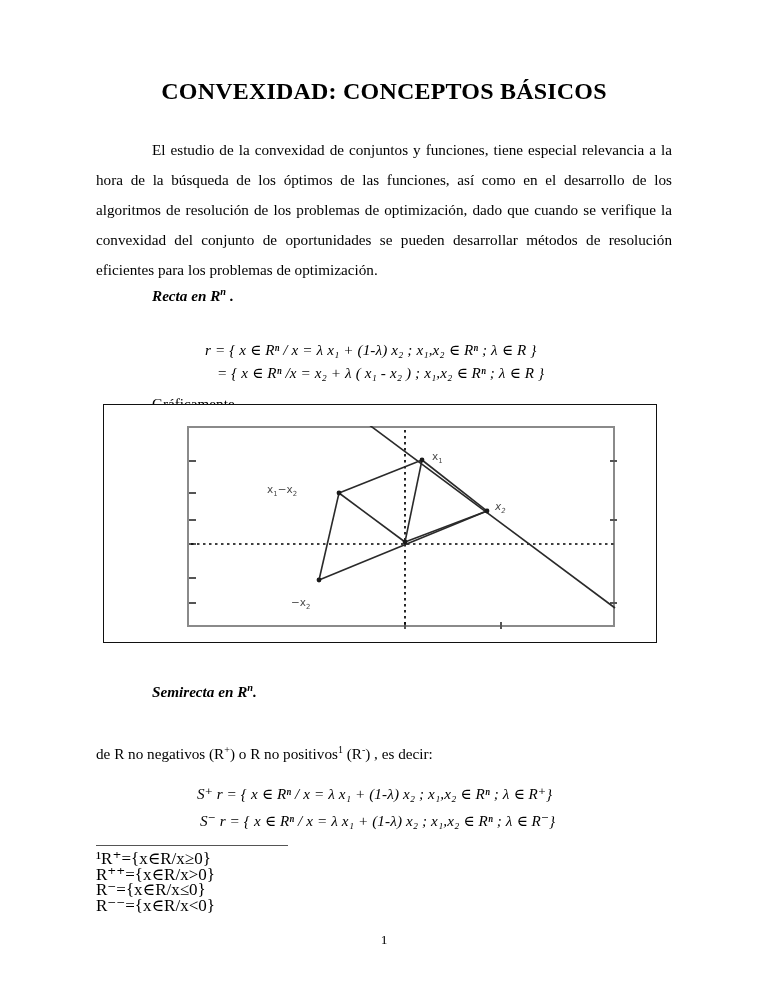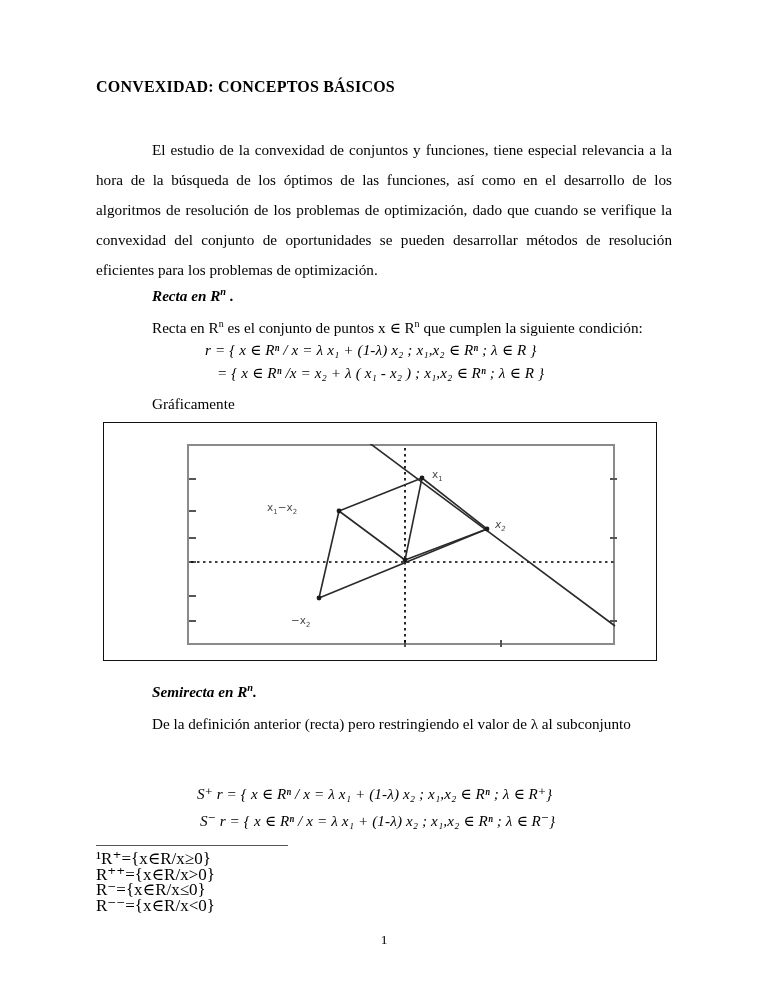--- a/index.html
+++ b/index.html
@@ -21,23 +21,23 @@
     width: 768px;
     height: 994px;
   }
 
   
   .doc-title {
     position: absolute;
     left: 96px;
     top: 78px;
     width: 576px;
-    text-align: left;
+    text-align: center;
     font-weight: bold;
-    font-size: 16px;
+    font-size: 24px;
     letter-spacing: 0.2px;
   }
 
   
   .intro-para {
     position: absolute;
     left: 96px;
     top: 135px;
     width: 576px;
     font-size: 15.2px;
@@ -72,21 +72,21 @@
     font-size: 15.2px;
     white-space: nowrap;
     letter-spacing: 0.1px;
     font-style: italic;
   }
 
   
   .figure-frame {
     position: absolute;
     left: 103px;
-    top: 422px;
+    top: 404px;
     width: 554px;
     height: 239px;
     border: 1.6px solid #111111;
     background: #ffffff;
     box-sizing: border-box;
   }
   .plot-box {
     position: absolute;
     left: 83px;
     top: 21px;
@@ -136,23 +136,20 @@
 <div class="page">
 
   <div class="doc-title">CONVEXIDAD: CONCEPTOS BÁSICOS</div>
 
   <div class="intro-para">El estudio de la convexidad de conjuntos y funciones, tiene especial relevancia a la hora de la búsqueda de los óptimos de las funciones, así como en el desarrollo de los algoritmos de resolución de los problemas de optimización, dado que cuando se verifique la convexidad del conjunto de oportunidades se pueden desarrollar métodos de resolución eficientes para los problemas de optimización.</div>
 
   <div class="section-head" style="left:152px; top:287px;">
     <span>Recta en R</span><sup>n</sup><span> .</span>
   </div>
 
-  <div class="tline" style="left:152px; top:313px;">
-    <span>Recta en R</span><sup>n</sup><span> es el conjunto de puntos x ∈ R</span><sup>n</sup><span> que cumplen la siguiente condición:</span>
-  </div>
 
   <div class="mathline" style="left:205px; top:341px;">r = { x ∈ Rⁿ / x = λ x₁ + (1-λ) x₂ ;  x₁,x₂ ∈ Rⁿ ;  λ ∈ R }</div>
 
   <div class="mathline" style="left:217px; top:364px;">= { x ∈ Rⁿ /x =  x₂ + λ ( x₁ - x₂ ) ;  x₁,x₂ ∈ Rⁿ ;  λ ∈ R }</div>
 
   <div class="tline" style="left:152px; top:389px;">Gráficamente</div>
 
   <div class="figure-frame">
     <div class="plot-box">
       <svg class="plot-svg" width="432" height="205" viewBox="0 0 432 205">
@@ -221,22 +218,24 @@
       <div style="position:absolute; left:102px; top:168px; font-family:'DejaVu Sans',sans-serif; font-size:10.5px; color:#4a4a4a;">
         <span>−</span><span>x</span><sub>2</sub>
       </div>
     </div>
   </div>
 
   <div class="section-head" style="left:152px; top:683px;">
     <span>Semirecta en R</span><sup>n</sup><span>.</span>
   </div>
 
-  <div class="tline" style="left:152px; top:709px;">De la definición anterior (recta) pero restringiendo el valor de λ al subconjunto</div>
-
+
+  <div class="tline" style="left:96px; top:739px;">
+    <span>de R no negativos (R</span><sup>+</sup><span>) o R no positivos</span><sup>1</sup><span> (R</span><sup>-</sup><span>) , es decir:</span>
+  </div>
 
   <div class="mathline" style="left:197px; top:785px;">S⁺ r = { x ∈ Rⁿ / x = λ x₁ + (1-λ) x₂ ;  x₁,x₂ ∈ Rⁿ ;  λ ∈ R⁺}</div>
 
   <div class="mathline" style="left:200px; top:812px;">S⁻ r = { x ∈ Rⁿ / x = λ x₁ + (1-λ) x₂ ;  x₁,x₂ ∈ Rⁿ ;  λ ∈ R⁻}</div>
 
   <div class="footnote-rule"></div>
   <div class="footnote-block">
     <div>¹R⁺={x∈R/x≥0}</div>
     <div>R⁺⁺={x∈R/x&gt;0}</div>
     <div>R⁻={x∈R/x≤0}</div>

